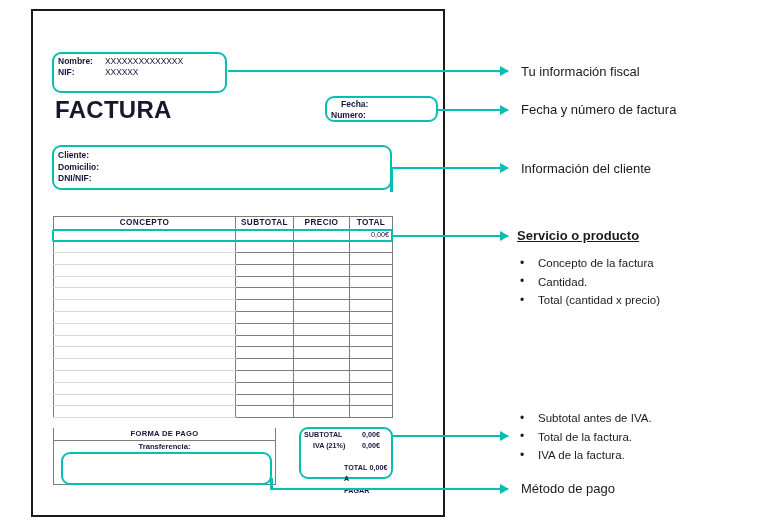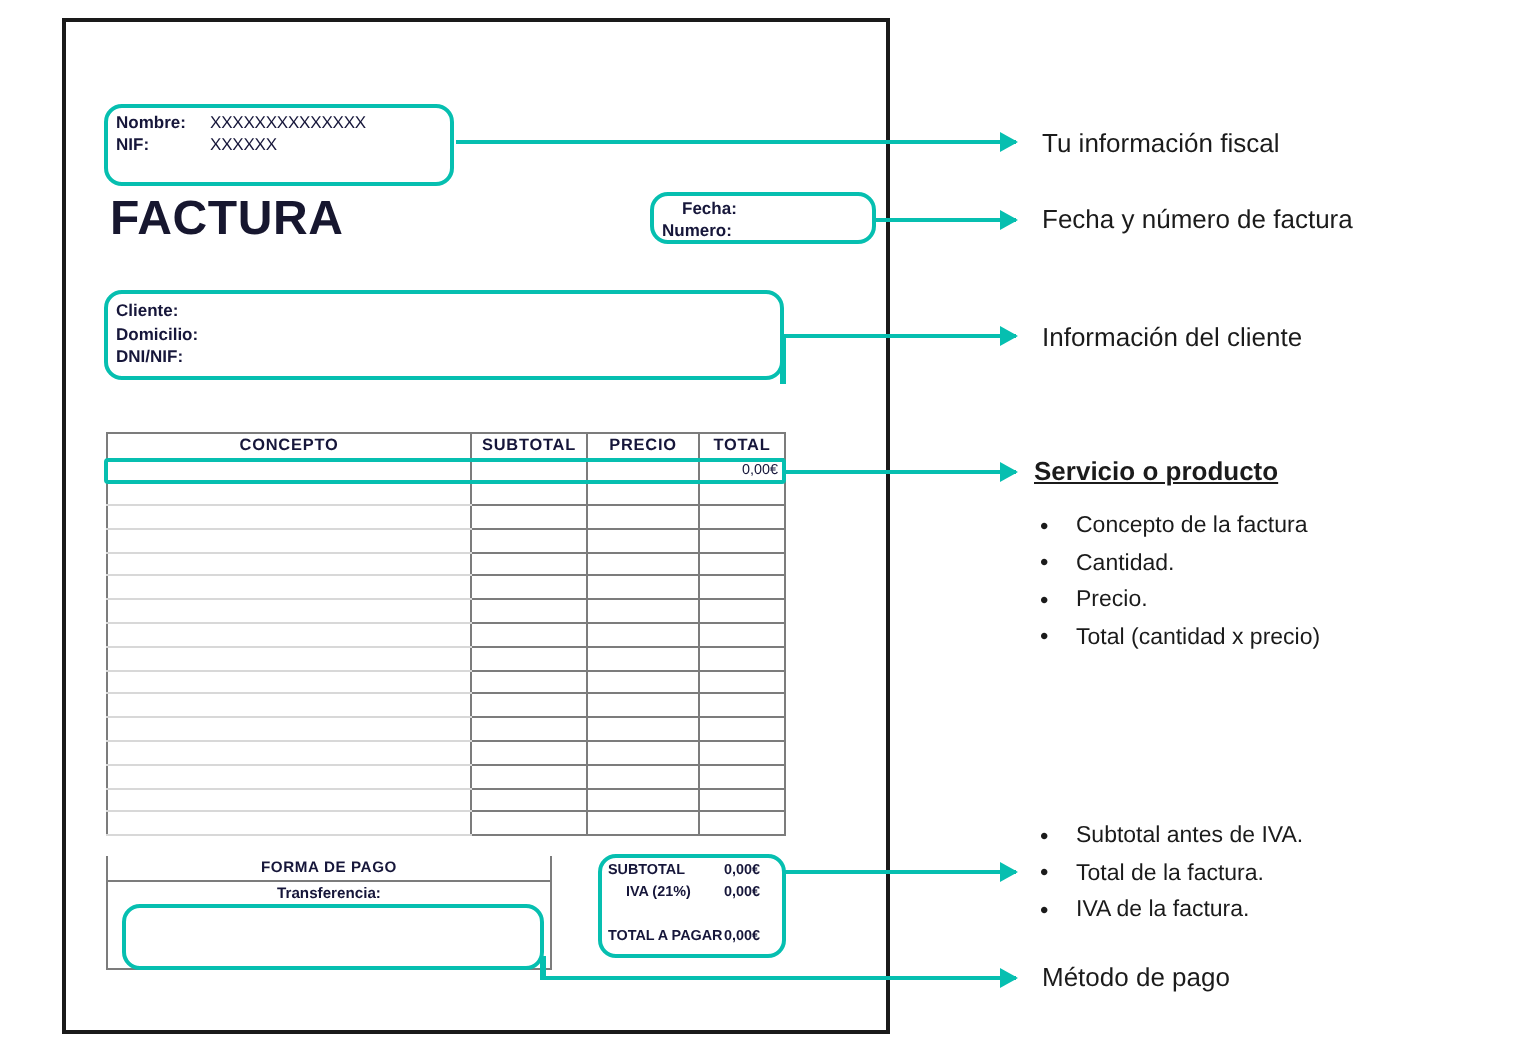--- a/index.html
+++ b/index.html
@@ -206,21 +206,21 @@
     font-weight: bold;
     color: #16163a;
   }
   .tot-row {
     display: flex;
     justify-content: space-between;
     line-height: 11.4px;
     padding: 0 4px;
   }
   .tot-row.indent .tl { padding-left: 9px; }
-  .tot-row.gap { margin-top: 10px; }
+  .tot-row.gap { margin-top: 10px; margin-left: 40px; }
   .tot-row .tv { font-weight: bold; }
 
   
   .annotation {
     position: absolute;
     font-size: 13px;
     color: #1b1b1b;
     white-space: nowrap;
   }
   .annotation.heading {
@@ -457,21 +457,20 @@
 <div class="arrow" style="left:270px; top:488px; width:238px;"></div>
 
 <div class="annotation" style="left:521px; top:64px;">Tu información fiscal</div>
 <div class="annotation" style="left:521px; top:102px;">Fecha y número de factura</div>
 <div class="annotation" style="left:521px; top:161px;">Información del cliente</div>
 
 <div class="annotation heading" style="left:517px; top:228px;">Servicio o producto</div>
 <ul class="bullet-list" style="left:500px; top:254px;">
   <li>Concepto de la factura</li>
   <li>Cantidad.</li>
-  <li>Precio.</li>
   <li>Total (cantidad x precio)</li>
 </ul>
 
 <ul class="bullet-list" style="left:500px; top:409px;">
   <li>Subtotal antes de IVA.</li>
   <li>Total de la factura.</li>
   <li>IVA de la factura.</li>
 </ul>
 
 <div class="annotation" style="left:521px; top:481px;">Método de pago</div>

